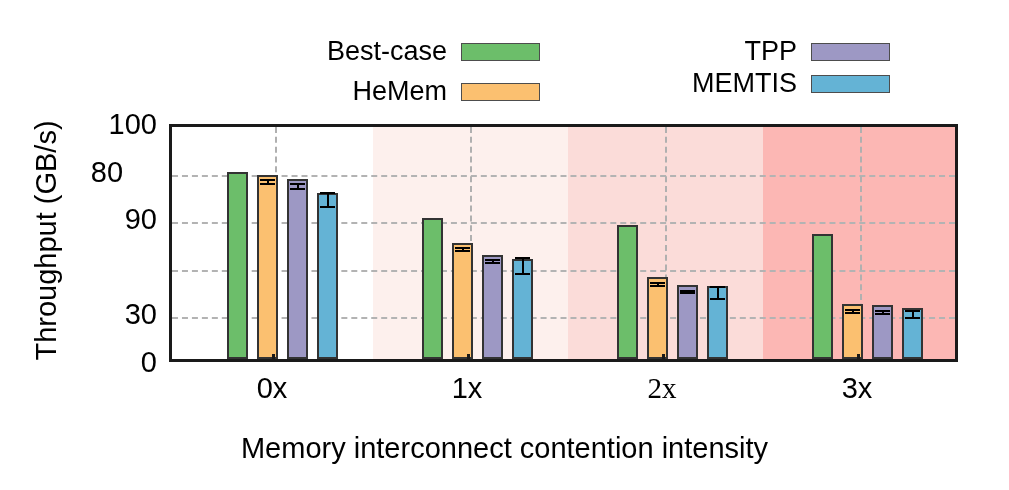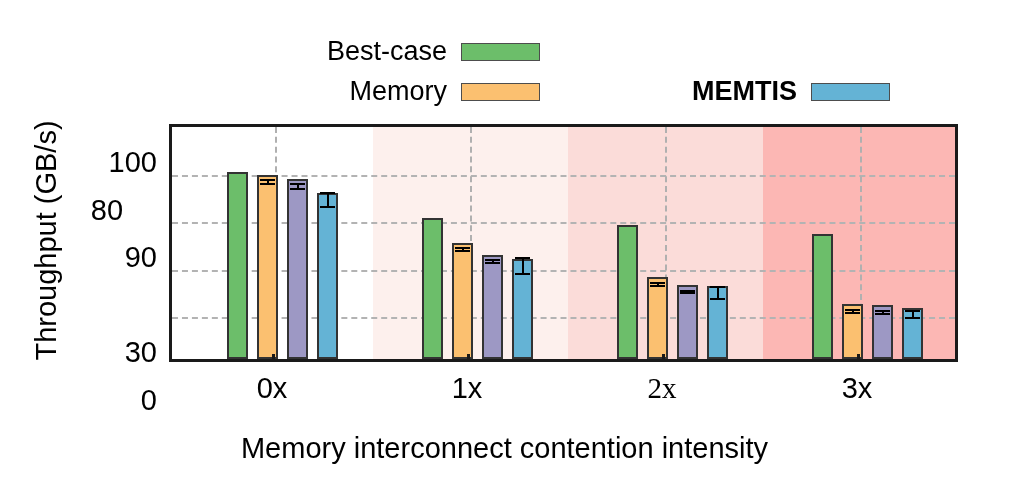--- a/index.html
+++ b/index.html
@@ -20,21 +20,21 @@
     position:absolute;right:0;top:0;height:26px;line-height:26px;
     font-size:27px;white-space:nowrap;letter-spacing:0px;
   }
   .leg-swatch{
     position:absolute;top:5px;width:79px;height:18px;
     border:1.5px solid #4d4d4d;box-sizing:border-box;
   }
   #leg-best  {left:250px;top:0px;  width:290px;}
   #leg-hemem {left:250px;top:40px; width:290px;}
   #leg-tpp   {left:600px;top:0px;  width:290px;}
-  #leg-memtis{left:600px;top:40px; width:290px;font-weight:bold;}
+  #leg-memtis{left:600px;top:32px; width:290px;}
   #leg-best  .leg-label, #leg-hemem .leg-label{right:93px;}
   #leg-tpp   .leg-label, #leg-memtis .leg-label{right:93px;}
   #leg-best  .leg-swatch, #leg-hemem .leg-swatch,
   #leg-tpp   .leg-swatch, #leg-memtis .leg-swatch{right:0px;}
 
   
   #plot{
     position:absolute;left:169px;top:124px;
     width:789px;height:238px;
     border:3px solid #1a1a1a;
@@ -53,21 +53,21 @@
     position:absolute;bottom:0;
     border:2px solid #333333;
     box-sizing:border-box;
   }
   .errbar{position:absolute;width:0;border-left:2.5px solid #000;}
   .errcap{position:absolute;height:0;border-top:2.5px solid #000;width:15px;}
 
   
   .ytick{
     position:absolute;right:0;width:100%;
-    text-align:right;font-size:29px;line-height:1;margin-top:38px;
+    text-align:right;font-size:29px;line-height:1;
   }
   #ylabels{position:absolute;left:57px;top:0;width:100px;height:490px;}
   .xtickmark{position:absolute;width:0;border-left:3px solid #1a1a1a;height:8px;}
   .xtick{
     position:absolute;top:372px;font-size:29px;text-align:center;width:120px;
   }
   #xtitle{
     position:absolute;top:432px;left:0;width:1009px;text-align:center;
     font-size:29px;
   }
@@ -82,22 +82,26 @@
 <body>
 
 <div id="figure">
 
   <div id="legend">
     <div class="leg-item" id="leg-best">
       <span class="leg-label">Best-case</span>
       <span class="leg-swatch" id="sw-best" style="background: rgb(108, 190, 106);"></span>
     </div>
     <div class="leg-item" id="leg-hemem">
-      <span class="leg-label">Memory</span>
+      <span class="leg-label">HeMem</span>
       <span class="leg-swatch" id="sw-hemem" style="background: rgb(251, 192, 112);"></span>
+    </div>
+    <div class="leg-item" id="leg-tpp">
+      <span class="leg-label">TPP</span>
+      <span class="leg-swatch" id="sw-tpp" style="background: rgb(157, 152, 196);"></span>
     </div>
     <div class="leg-item" id="leg-memtis">
       <span class="leg-label">MEMTIS</span>
       <span class="leg-swatch" id="sw-memtis" style="background: rgb(100, 179, 213);"></span>
     </div>
   </div>
 
   <div id="ylabels">
       <div class="ytick" style="top: 110px;">100</div>
       <div class="ytick" style="top: 157.6px; text-align: center;">80</div>

